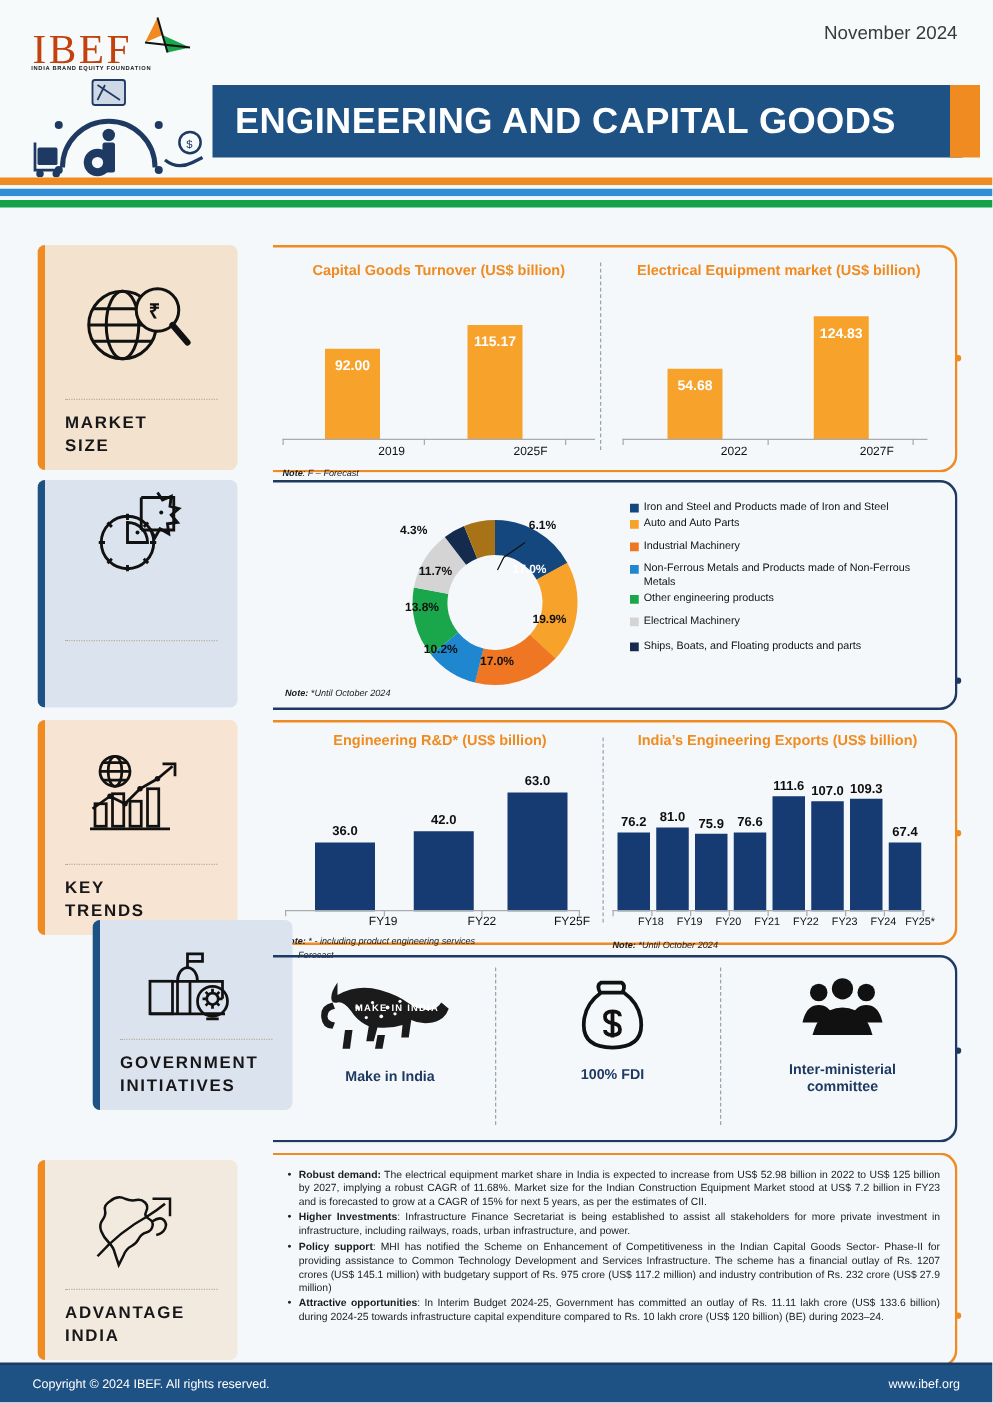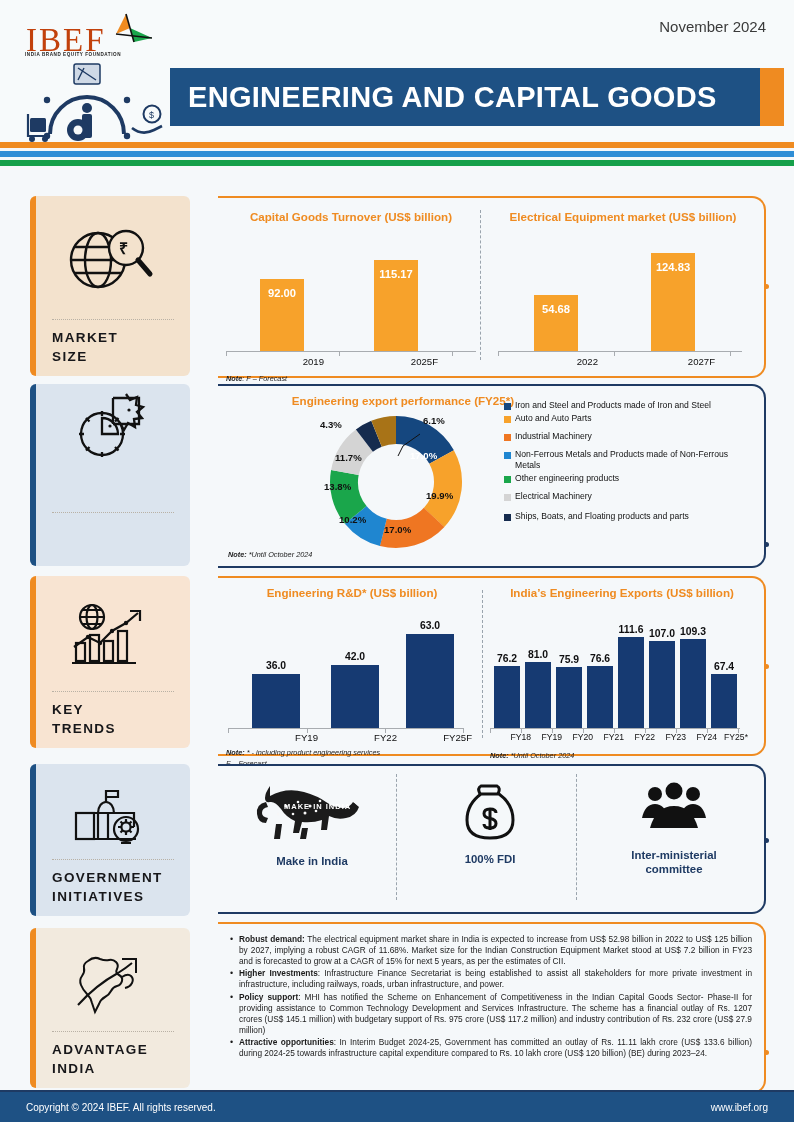--- a/index.html
+++ b/index.html
@@ -265,21 +265,20 @@
       </div>
       <div class="side-divider"></div>
       <div class="side-label" style="white-space:pre-line">SECTOR
 COMPOSITION</div>
     </div>
 
     <div class="panel" style="top:198px; height:184px;">
       <div class="panel-border pb-navy"></div>
       <div class="dot dot-navy" style="top:158px"></div>
 
-      <div class="chart-title" style="position:absolute;left:40px;top:10px;width:290px">Engineering export performance (FY25*)</div>
 
       <div class="donut-wrap" style="left:108px;top:28px;width:140px;height:140px">
         <svg width="140" height="140" viewBox="0 0 140 140">
 
           <g transform="translate(70,70)" fill="none" stroke-width="28">
 
             <circle r="52" stroke="#15477f" stroke-dasharray="55.54 271.19" transform="rotate(-90)"></circle>
             <circle r="52" stroke="#f7a22b" stroke-dasharray="65.02 261.71" transform="rotate(-28.8)"></circle>
             <circle r="52" stroke="#ef7622" stroke-dasharray="55.54 271.19" transform="rotate(42.84)"></circle>
             <circle r="52" stroke="#1f86d0" stroke-dasharray="33.33 293.40" transform="rotate(104.04)"></circle>
@@ -447,21 +446,21 @@
           <div class="axis-lbl sm" style="left:146px;top:3px;width:50px">FY23</div>
           <div class="axis-lbl sm" style="left:177px;top:3px;width:50px">FY24</div>
           <div class="axis-lbl sm" style="left:208px;top:3px;width:50px">FY25*</div>
         </div>
         <div class="note" style="margin-top:6px">
           <b>Note:</b><span> *Until October 2024</span>
         </div>
       </div>
     </div>
 
-    <div class="side-card card-blue" style="top:578px; height:152px;">
+    <div class="side-card card-blue" style="top:550px; height:152px;margin-left:44px;">
       <div class="side-rail"></div>
       <div class="side-icon">
         <svg width="84" height="66" viewBox="0 0 84 66">
           <g fill="none" stroke="#111" stroke-width="2.2">
             <path d="M8 58 H68"></path>
             <rect x="8" y="32" width="18" height="26"></rect>
             <path d="M30 32 V58 M40 32 V58"></path>
             <path d="M26 32 H56"></path>
             <path d="M30 32 a8 11 0 0 1 16 0"></path>
             <path d="M38 21 V10 H50 V16 H38"></path>

